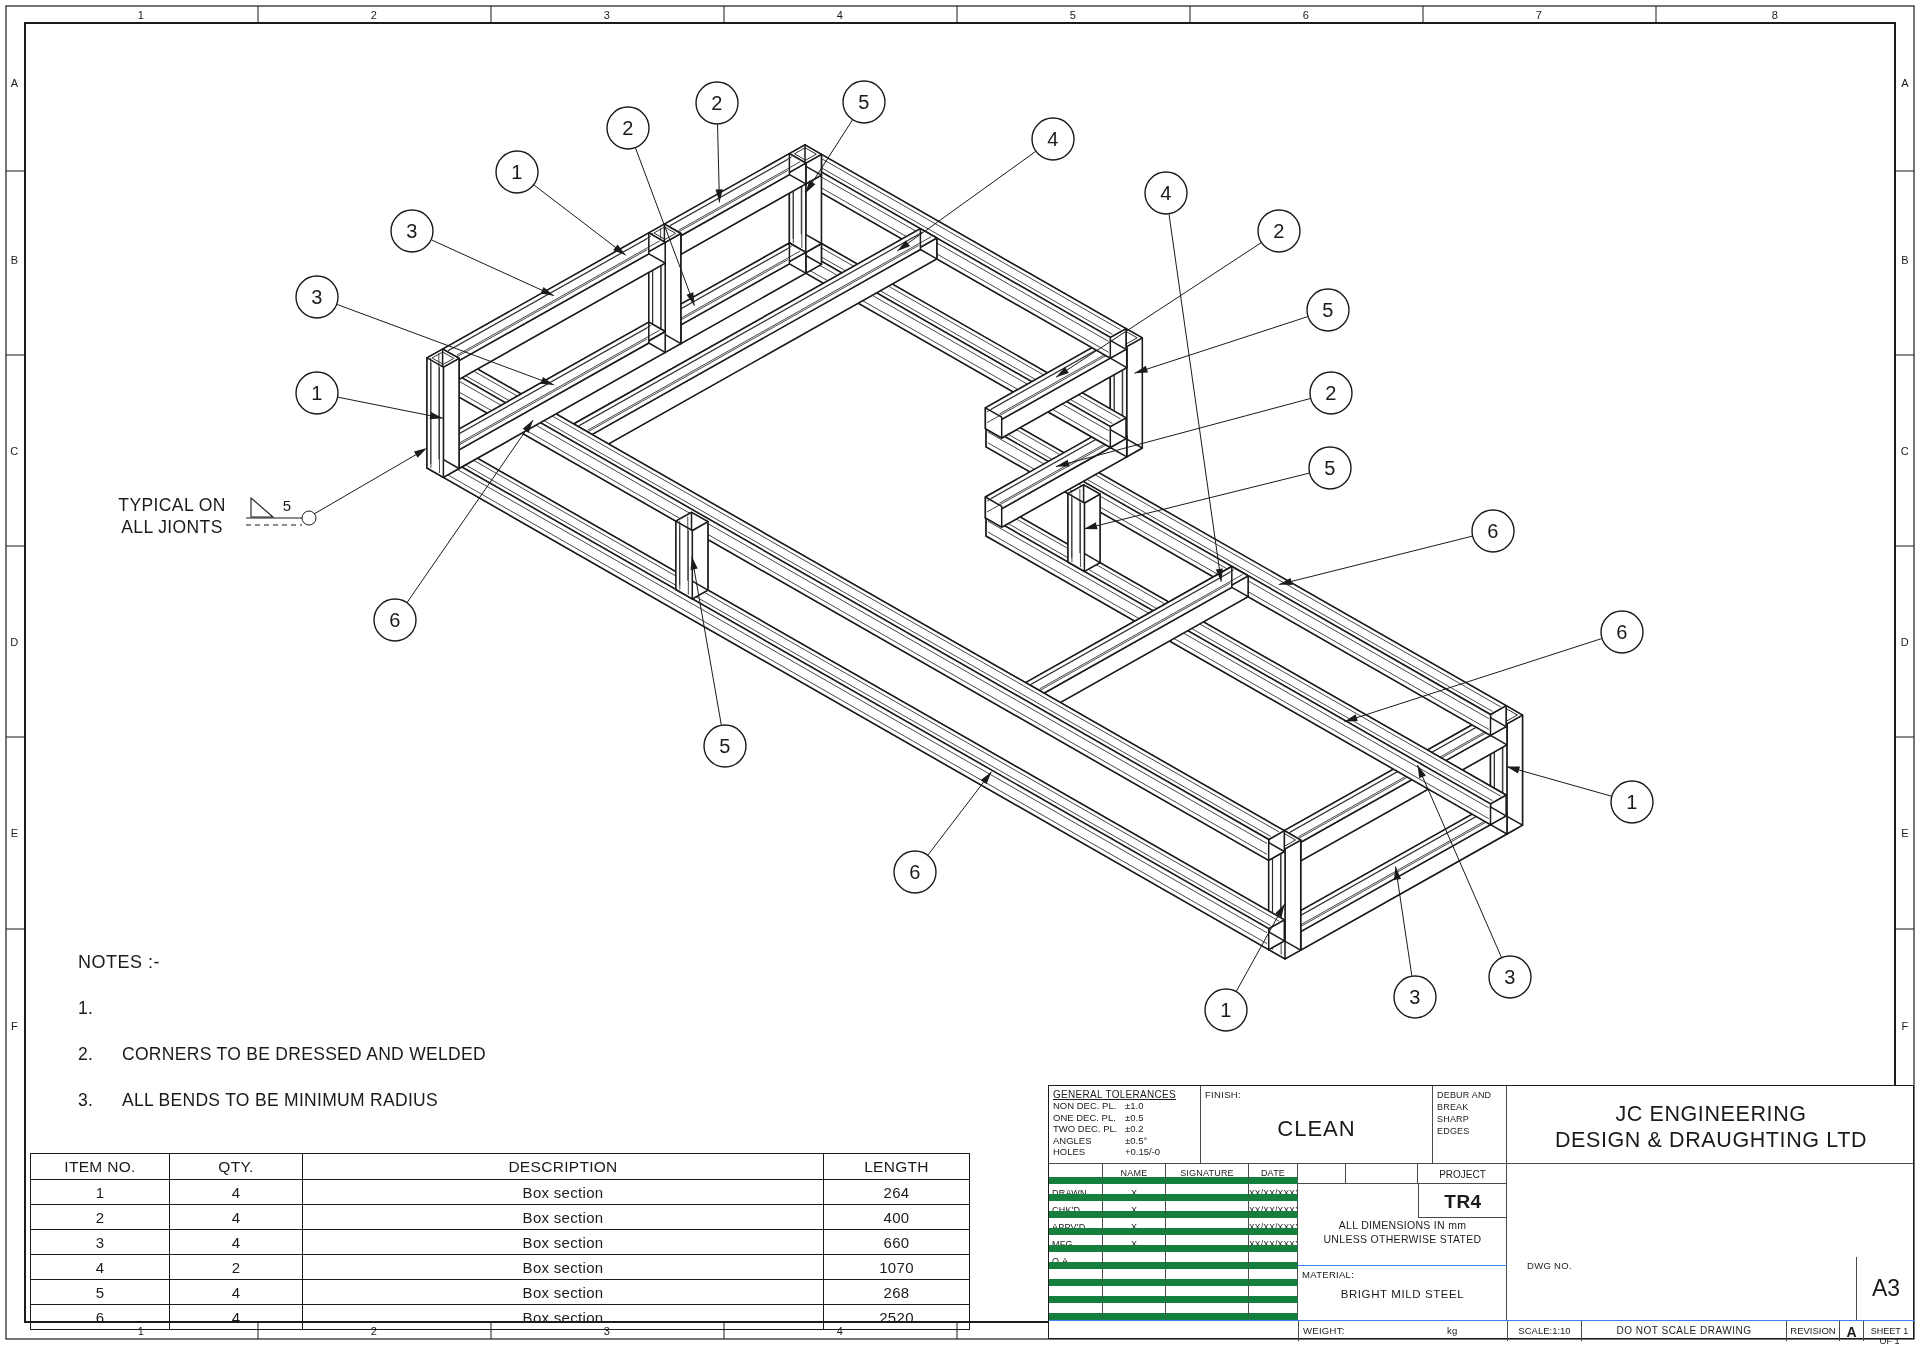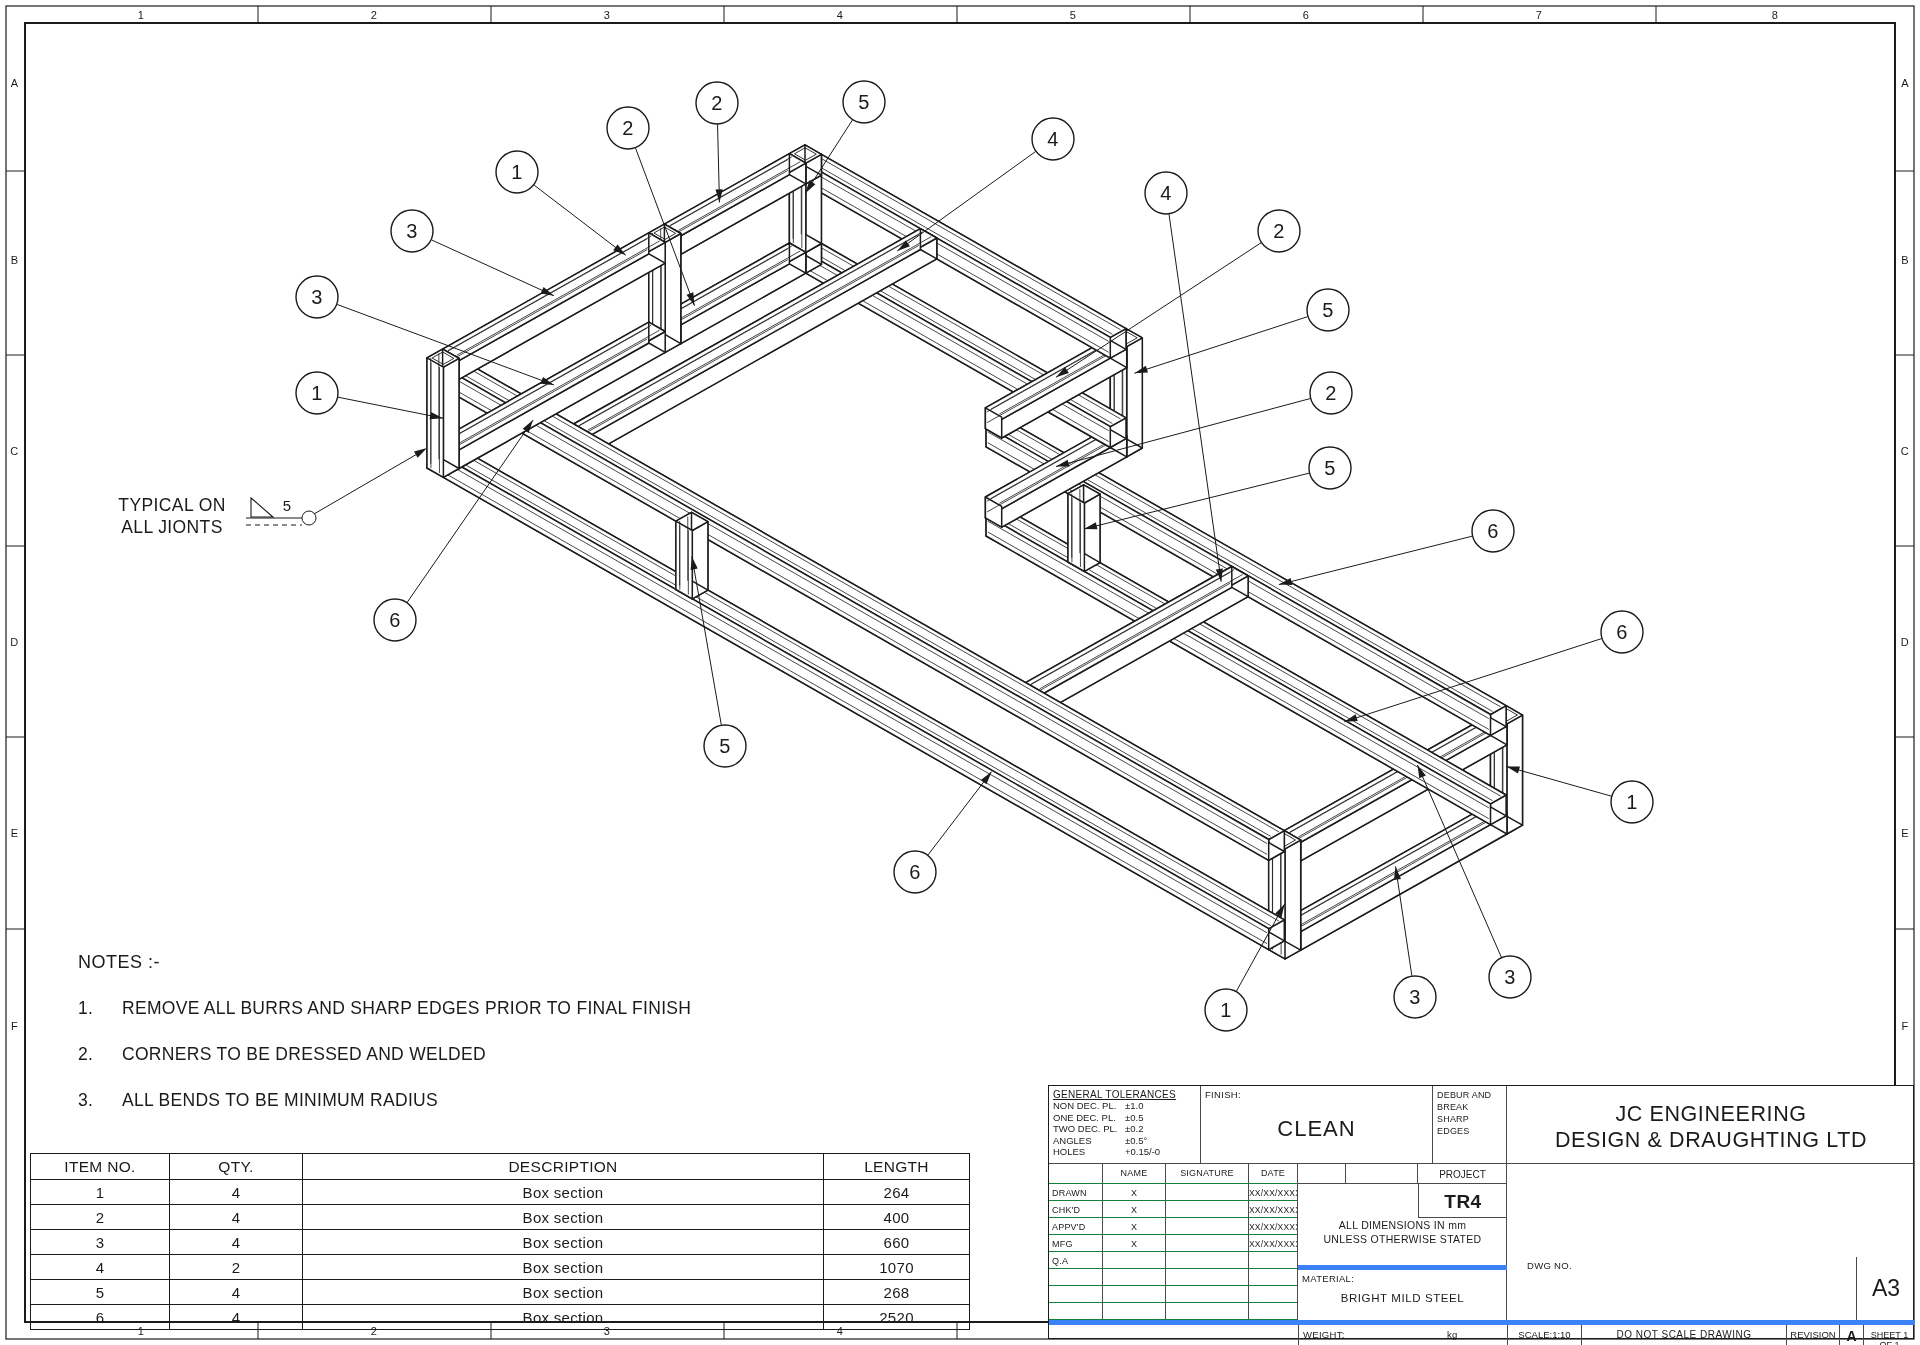--- a/index.html
+++ b/index.html
@@ -14,24 +14,24 @@
   
   #parts{position:absolute;left:30px;top:1153px;width:935px;border-collapse:collapse;table-layout:fixed;}
   #parts th,#parts td{border:1.4px solid #1b1b1b;text-align:center;padding:0;height:24px;
                       font-size:15px;font-weight:normal;letter-spacing:.3px;overflow:hidden;}
   #parts th{height:25px;font-size:15.5px;}
   
   #tb{position:absolute;left:1048px;top:1085px;width:866px;height:254px;background:#fff;
       border:1.8px solid #1b1b1b;box-sizing:border-box;font-size:10px;}
   #tb .abs{position:absolute;box-sizing:border-box;}
   #tb .bl{border-left:1px solid #4a4a4a;}  #tb .bb{border-bottom:1px solid #4a4a4a;}
-  #tb .br{border-right:1px solid #4a4a4a;} #tb .bt{border-top:5px solid #3b82f6;}
+  #tb .br{border-right:1px solid #4a4a4a;} #tb .bt{border-top:1px solid #3b82f6;}
   #tb .lab{font-size:9.5px;letter-spacing:.3px;}
   .tolline{display:grid;grid-template-columns:72px auto;font-size:9.5px;line-height:11.5px;}
-  .apr-cell{box-sizing:border-box;border-right:1px solid #4a4a4a;border-bottom:1px solid #15803d;
+  .apr-cell{box-sizing:border-box;border-right:1px solid #4a4a4a;border-bottom:7px solid #15803d;
             display:inline-block;vertical-align:top;overflow:hidden;font-size:9px;letter-spacing:.2px;}
 </style>
 </head>
 <body>
 
 <div id="sheet">
 
   <svg id="cad" width="1920" height="1345" viewBox="0 0 1920 1345" style="position:absolute;left:0;top:0;">
       <g>
         <rect x="6" y="6" width="1908" height="1333" fill="none" stroke="#1b1b1b" stroke-width="1.2"></rect>
@@ -541,21 +541,20 @@
           <polygon points="427,448 417.6,457.7 414.0,451.4" fill="#1b1b1b"></polygon>
         </g>
       </g>
     </svg>
 
   <div id="notes">
     <div class="heading">NOTES :-</div>
     <div id="notes-items">
         <div class="note-row">
           <div class="note-num">1.</div>
-          <div>REMOVE ALL BURRS AND SHARP EDGES PRIOR TO FINAL FINISH</div>
         </div>
         <div class="note-row">
           <div class="note-num">2.</div>
           <div>CORNERS TO BE DRESSED AND WELDED</div>
         </div>
         <div class="note-row">
           <div class="note-num">3.</div>
           <div>ALL BENDS TO BE MINIMUM RADIUS</div>
         </div>
       </div>

